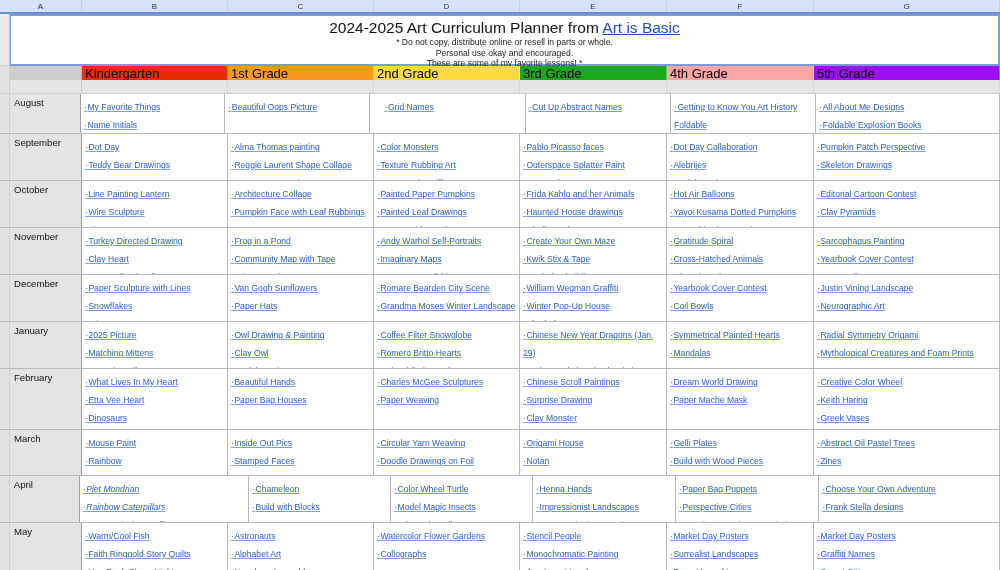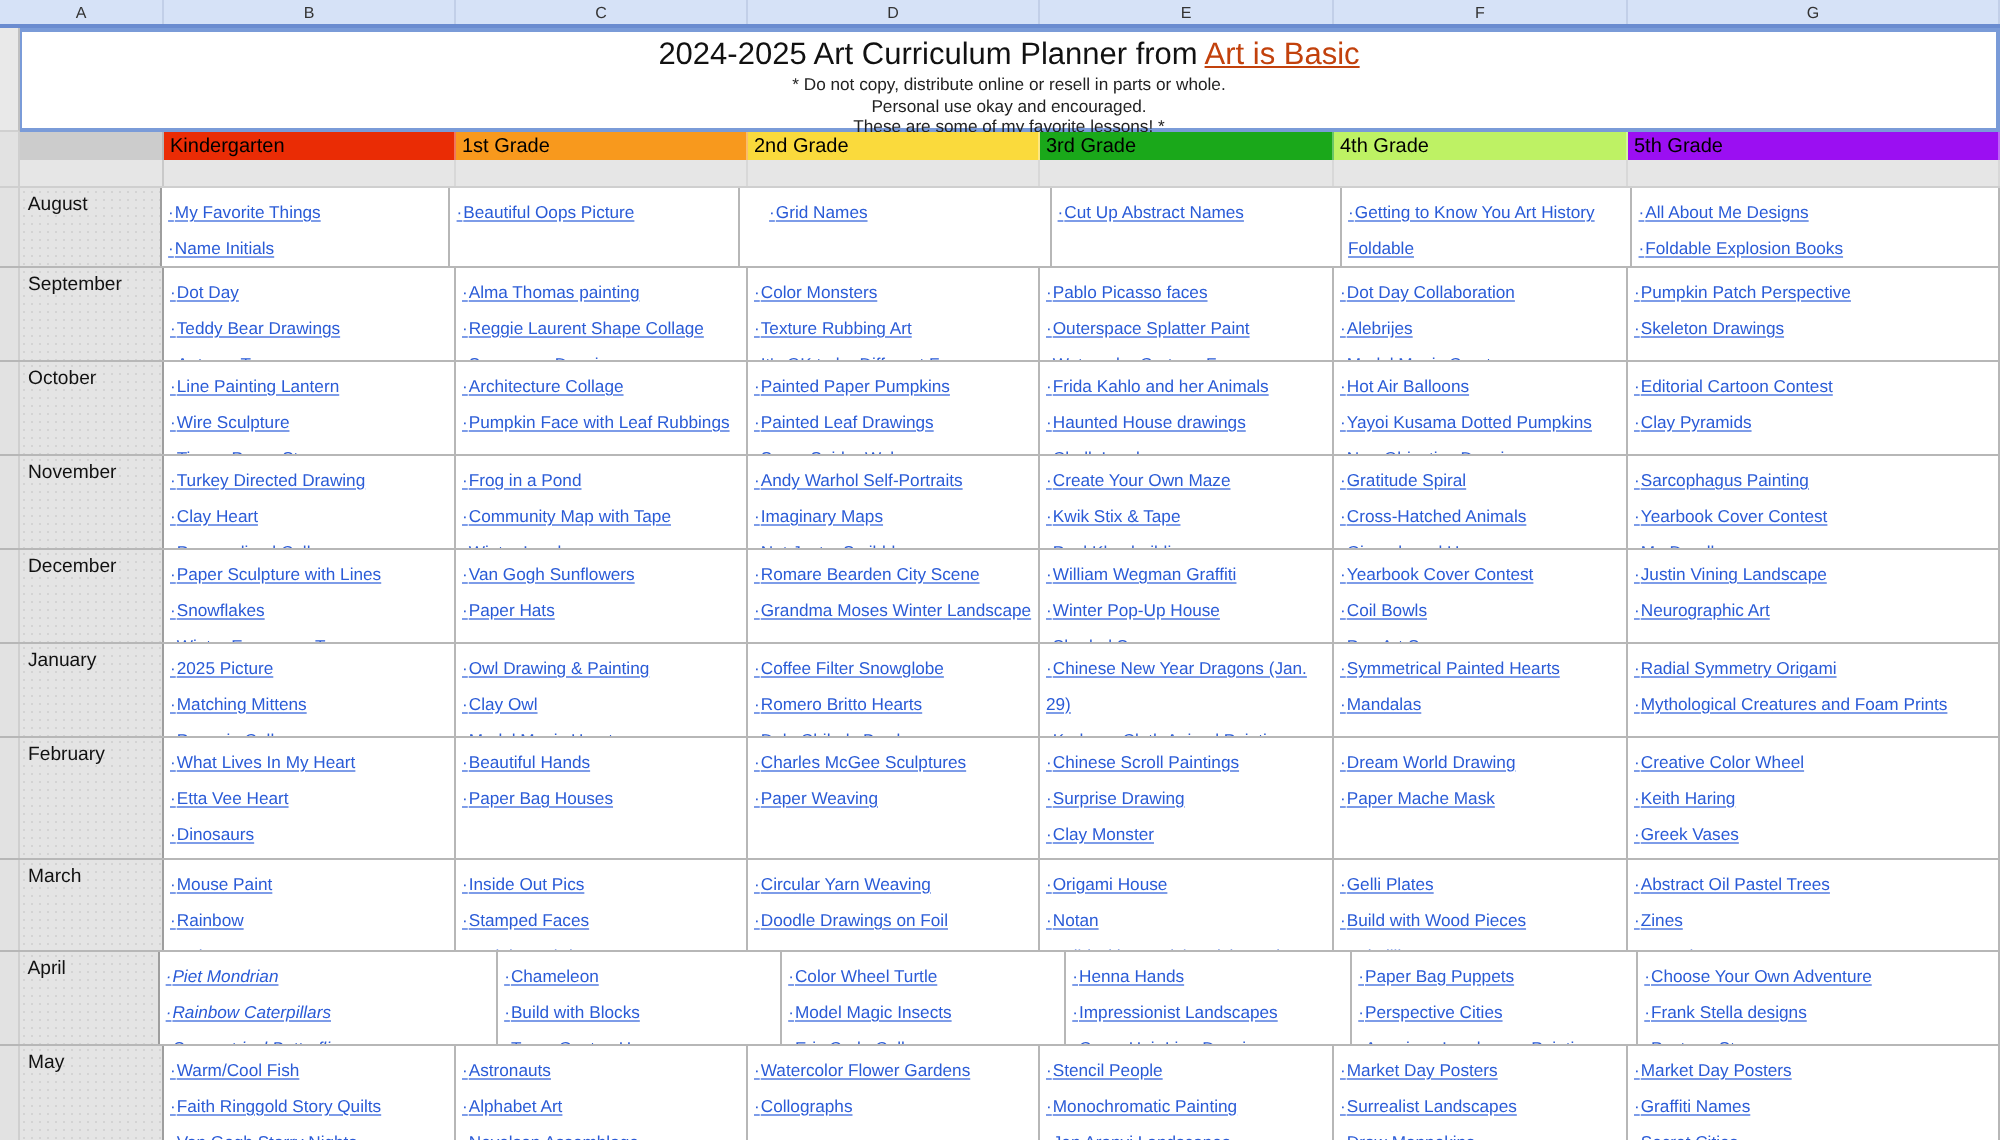--- a/index.html
+++ b/index.html
@@ -64,21 +64,21 @@
     justify-content: flex-start;
     padding-top: 2px;
   }
   .title-main {
     font-size: 15.5px;
     color: #111111;
     line-height: 19px;
     white-space: nowrap;
   }
   .title-main a {
-    color: #c2410c;
+    color: #1d4ed8;
     text-decoration: underline;
   }
   .title-sub {
     font-size: 8.6px;
     color: #222222;
     line-height: 10.5px;
     white-space: nowrap;
   }
 
   
@@ -94,21 +94,21 @@
     border-right: 1px solid #cfcfcf;
   }
   .grade-label-cell {
     width: 72px;
     background: #cccccc;
     box-sizing: border-box;
     border-right: 1px solid #b5b5b5;
   }
   .grade-cell {
     box-sizing: border-box;
-    font-size: 10px;
+    font-size: 13px;
     color: #000000;
     display: flex;
     align-items: center;
     padding-left: 3px;
     border-right: 1px solid rgba(255,255,255,0.35);
     overflow: hidden;
     white-space: nowrap;
   }
 
   
@@ -200,21 +200,21 @@
     </div>
   </div>
 
   <div class="grade-row" id="grade-row">
     <div class="grade-gutter"></div>
     <div class="grade-label-cell"></div>
   <div class="grade-cell" style="width: 146px; background: rgb(234, 44, 5);">Kindergarten</div>
       <div class="grade-cell" style="width: 146px; background: rgb(248, 153, 29);">1st Grade</div>
       <div class="grade-cell" style="width: 146px; background: rgb(250, 218, 60);">2nd Grade</div>
       <div class="grade-cell" style="width: 147px; background: rgb(26, 168, 26);">3rd Grade</div>
-      <div class="grade-cell" style="width: 147px; background: #bef264;">4th Grade</div>
+      <div class="grade-cell" style="width: 147px; background: #fca5a5;">4th Grade</div>
       <div class="grade-cell" style="width: 186px; background: rgb(155, 15, 242);">5th Grade</div>
     </div>
 
   <div class="spacer-row" id="spacer-row">
     <div class="spacer-gutter"></div>
     <div class="spacer-label"></div>
   <div class="spacer-cell" style="width: 146px;"></div>
       <div class="spacer-cell" style="width: 146px;"></div>
       <div class="spacer-cell" style="width: 146px;"></div>
       <div class="spacer-cell" style="width: 147px;"></div>

